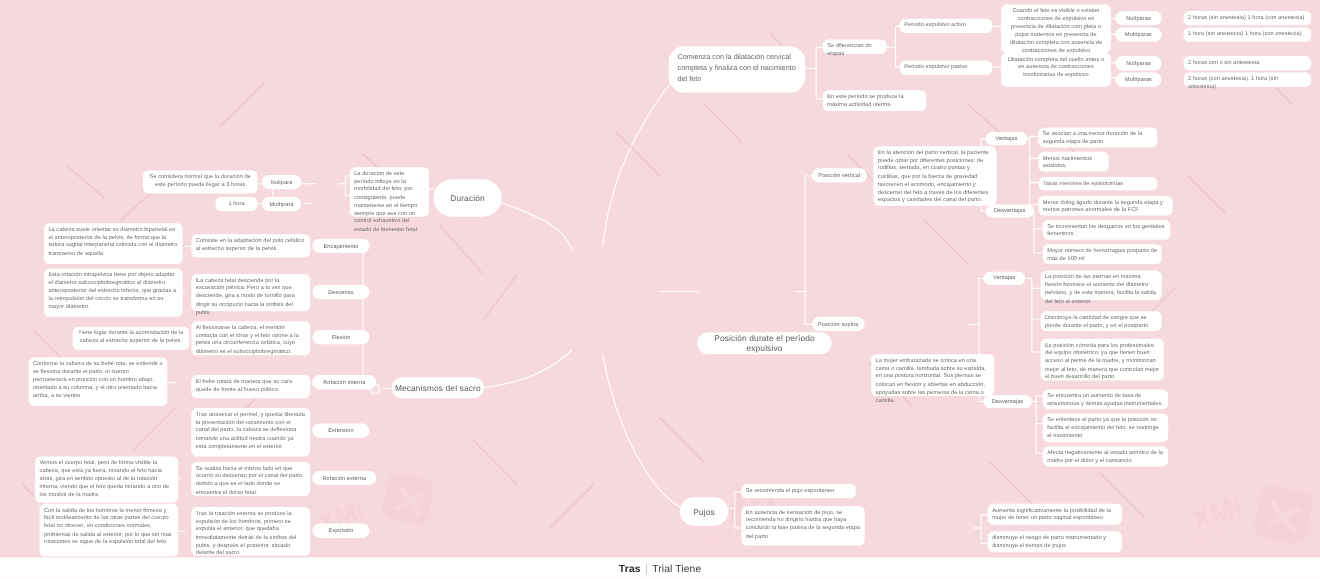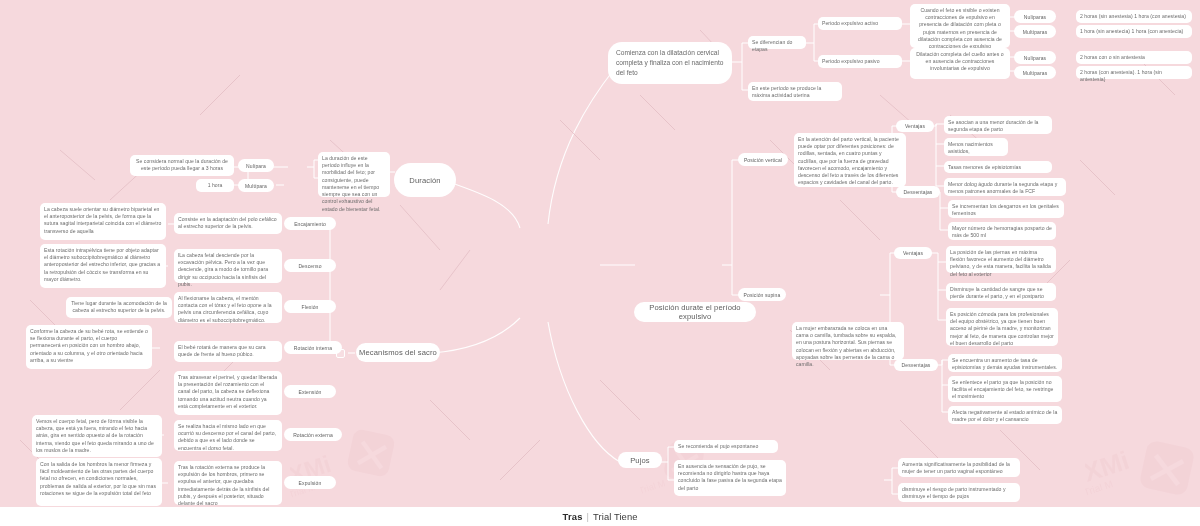--- a/index.html
+++ b/index.html
@@ -326,21 +326,21 @@
   <div class="node" style="left:792px;top:322px;width:112px;height:38px;">La mujer embarazada se coloca en una cama o camilla, tumbada sobre su espalda, en una postura horizontal. Sus piernas se colocan en flexión y abiertas en abducción, apoyadas sobre las perneras de la cama o camilla.</div>
   <div class="pill xs" style="left:894px;top:247px;width:38px;height:12px;">Ventajas</div>
   <div class="node" style="left:946px;top:246px;width:110px;height:27px;">La posición de las piernas en máxima flexión favorece el aumento del diámetro pelviano, y de esta manera, facilita la salida del feto al exterior</div>
   <div class="node" style="left:946px;top:283px;width:110px;height:18px;">Disminuye la cantidad de sangre que se pierde durante el parto, y en el postparto</div>
   <div class="node" style="left:946px;top:308px;width:112px;height:38px;">Es posición cómoda para los profesionales del equipo obstétrico, ya que tienen buen acceso al périné de la madre, y monitorizan mejor al feto, de manera que controlan mejor el buen desarrollo del parto</div>
   <div class="pill xs" style="left:894px;top:359px;width:44px;height:12px;">Desventajas</div>
   <div class="node" style="left:948px;top:354px;width:114px;height:18px;">Se encuentra un aumento de tasa de episiotomías y demás ayudas instrumentales.</div>
   <div class="node" style="left:948px;top:376px;width:114px;height:26px;">Se enlentece el parto ya que la posición no facilita el encajamiento del feto, se restringe el movimiento</div>
   <div class="node" style="left:948px;top:406px;width:114px;height:18px;">Afecta negativamente al estado anímico de la madre por el  dolor y el cansancio</div>
 
-  <div class="pill big" style="left:618px;top:452px;width:44px;height:16px;">Pujos</div>
+  <div class="pill big" style="left:618px;top:452px;width:44px;height:26px;">Pujos</div>
   <div class="node" style="left:674px;top:440px;width:104px;height:13px;">Se recomienda el pujo espontaneo</div>
   <div class="node" style="left:674px;top:460px;width:112px;height:36px;">En ausencia de sensación de pujo, se recomienda no dirigirlo  hastra que haya concluido la fase pasiva de la segunda etapa del  parto</div>
   <div class="node" style="left:898px;top:458px;width:122px;height:19px;">Aumenta significativamente la posibilidad de la mujer de tener un parto vaginal espontáneo</div>
   <div class="node" style="left:898px;top:483px;width:122px;height:19px;">disminuye el  riesgo de parto instrumentado y disminuye el tiempo de pujos</div>
 
 </div>
 
 <div id="footer">
   <span class="brand">Tras</span>
   <span class="sep">|</span>

